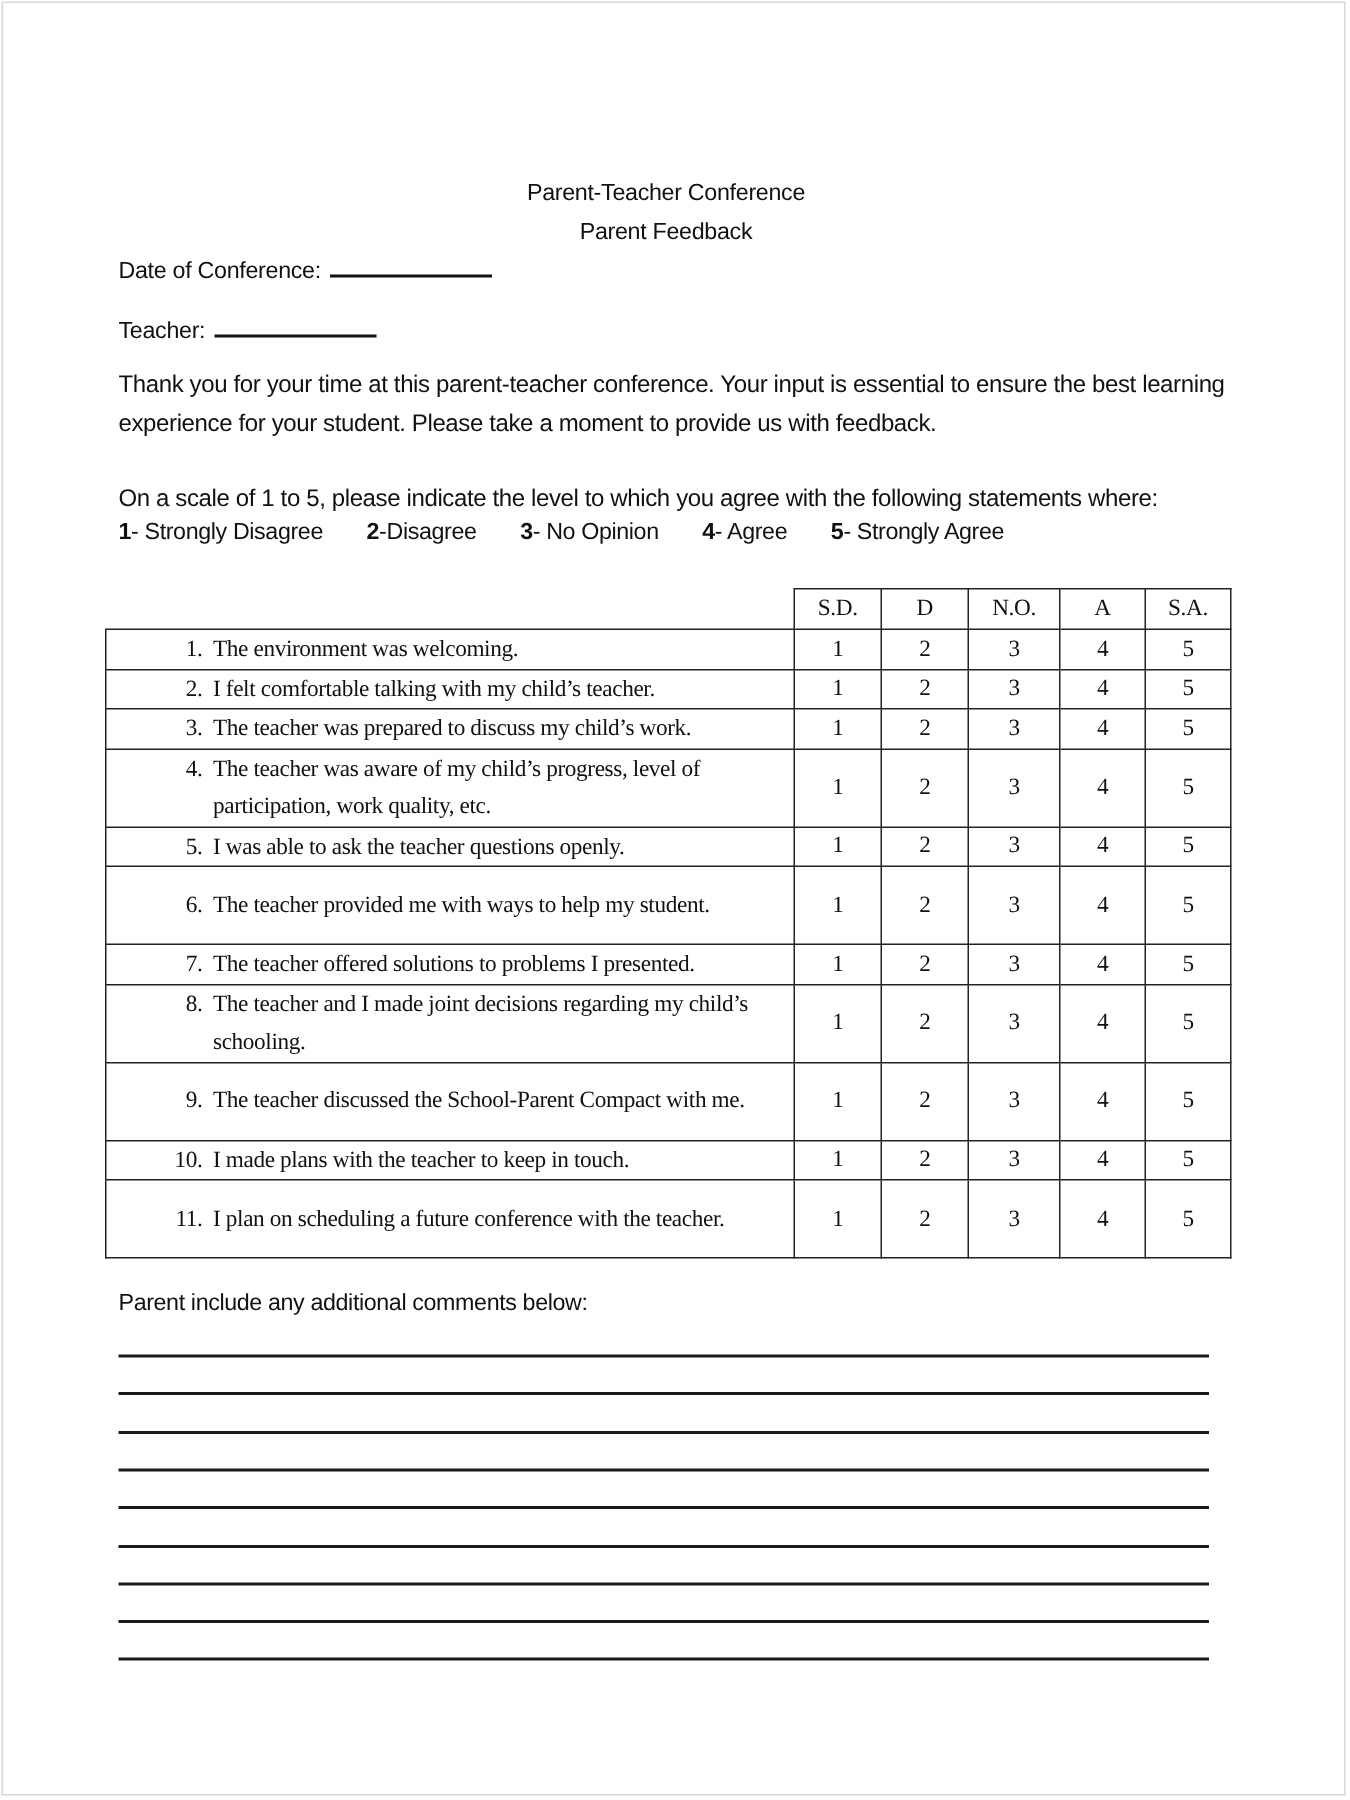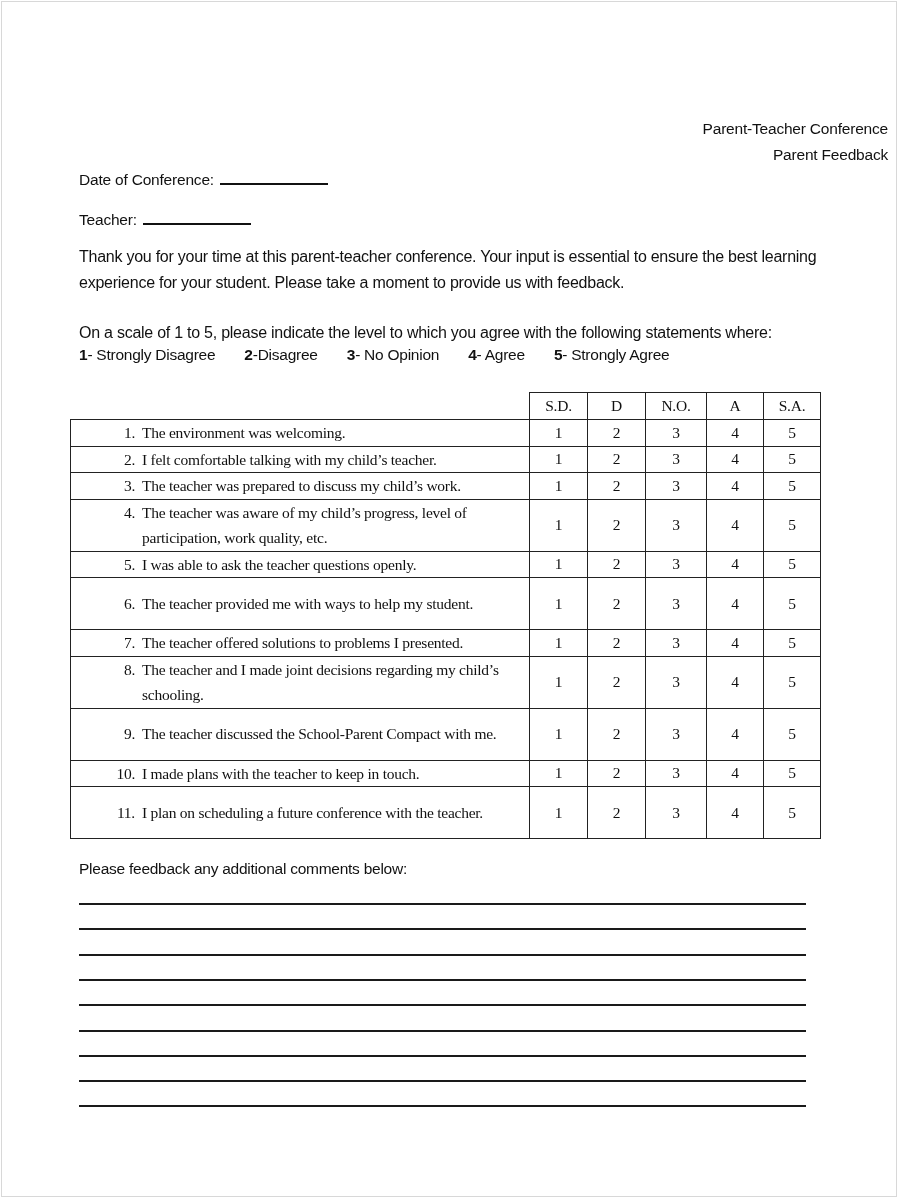--- a/index.html
+++ b/index.html
@@ -1,20 +1,20 @@
 <!DOCTYPE html>
 <html><head>
 <meta charset="utf-8">
 <style>
   html, body { margin: 0; padding: 0; background: #ffffff; }
   body { width: 900px; height: 1200px; position: relative; overflow: hidden;
          font-family: "Liberation Sans", "DejaVu Sans", sans-serif; color: #111; }
   .page-frame { position: absolute; left: 1px; top: 1px; width: 896px; height: 1196px;
                 border: 1px solid #d8d8d8; box-sizing: border-box; }
-  .title { position: absolute; left: 0; width: 888px; text-align: right; font-size: 15.5px; letter-spacing: -0.2px; }
+  .title { position: absolute; left: 0; width: 888px; text-align: center; font-size: 15.5px; letter-spacing: -0.2px; }
   .t1 { top: 120px; }
   .t2 { top: 146px; }
   .field { position: absolute; left: 79px; font-size: 15.5px; letter-spacing: -0.2px; }
   .field .blank { display: inline-block; border-bottom: 2px solid #111; vertical-align: baseline; margin-left: 6px; height: 12px; }
   .f1 { top: 171px; }
   .f1 .blank { width: 108px; }
   .f2 { top: 211px; }
   .f2 .blank { width: 108px; }
   .para { position: absolute; left: 79px; width: 740px; font-size: 16px; line-height: 25.5px; letter-spacing: -0.25px; }
   .p1 { top: 244px; }
@@ -220,21 +220,21 @@
         </td>
         <td class="num-col c1">1</td>
         <td class="num-col c2">2</td>
         <td class="num-col c3">3</td>
         <td class="num-col c4">4</td>
         <td class="num-col c5">5</td>
       </tr>
     </tbody>
 </table>
 
-<div class="comments-label">Please feedback any additional comments below:</div>
+<div class="comments-label">Parent include any additional comments below:</div>
 <div id="comment-lines">
     <div class="comment-line" style="top: 903px;"></div>
     <div class="comment-line" style="top: 928.3px;"></div>
     <div class="comment-line" style="top: 953.6px;"></div>
     <div class="comment-line" style="top: 978.9px;"></div>
     <div class="comment-line" style="top: 1004.2px;"></div>
     <div class="comment-line" style="top: 1029.5px;"></div>
     <div class="comment-line" style="top: 1054.8px;"></div>
     <div class="comment-line" style="top: 1080.1px;"></div>
     <div class="comment-line" style="top: 1105.4px;"></div>

